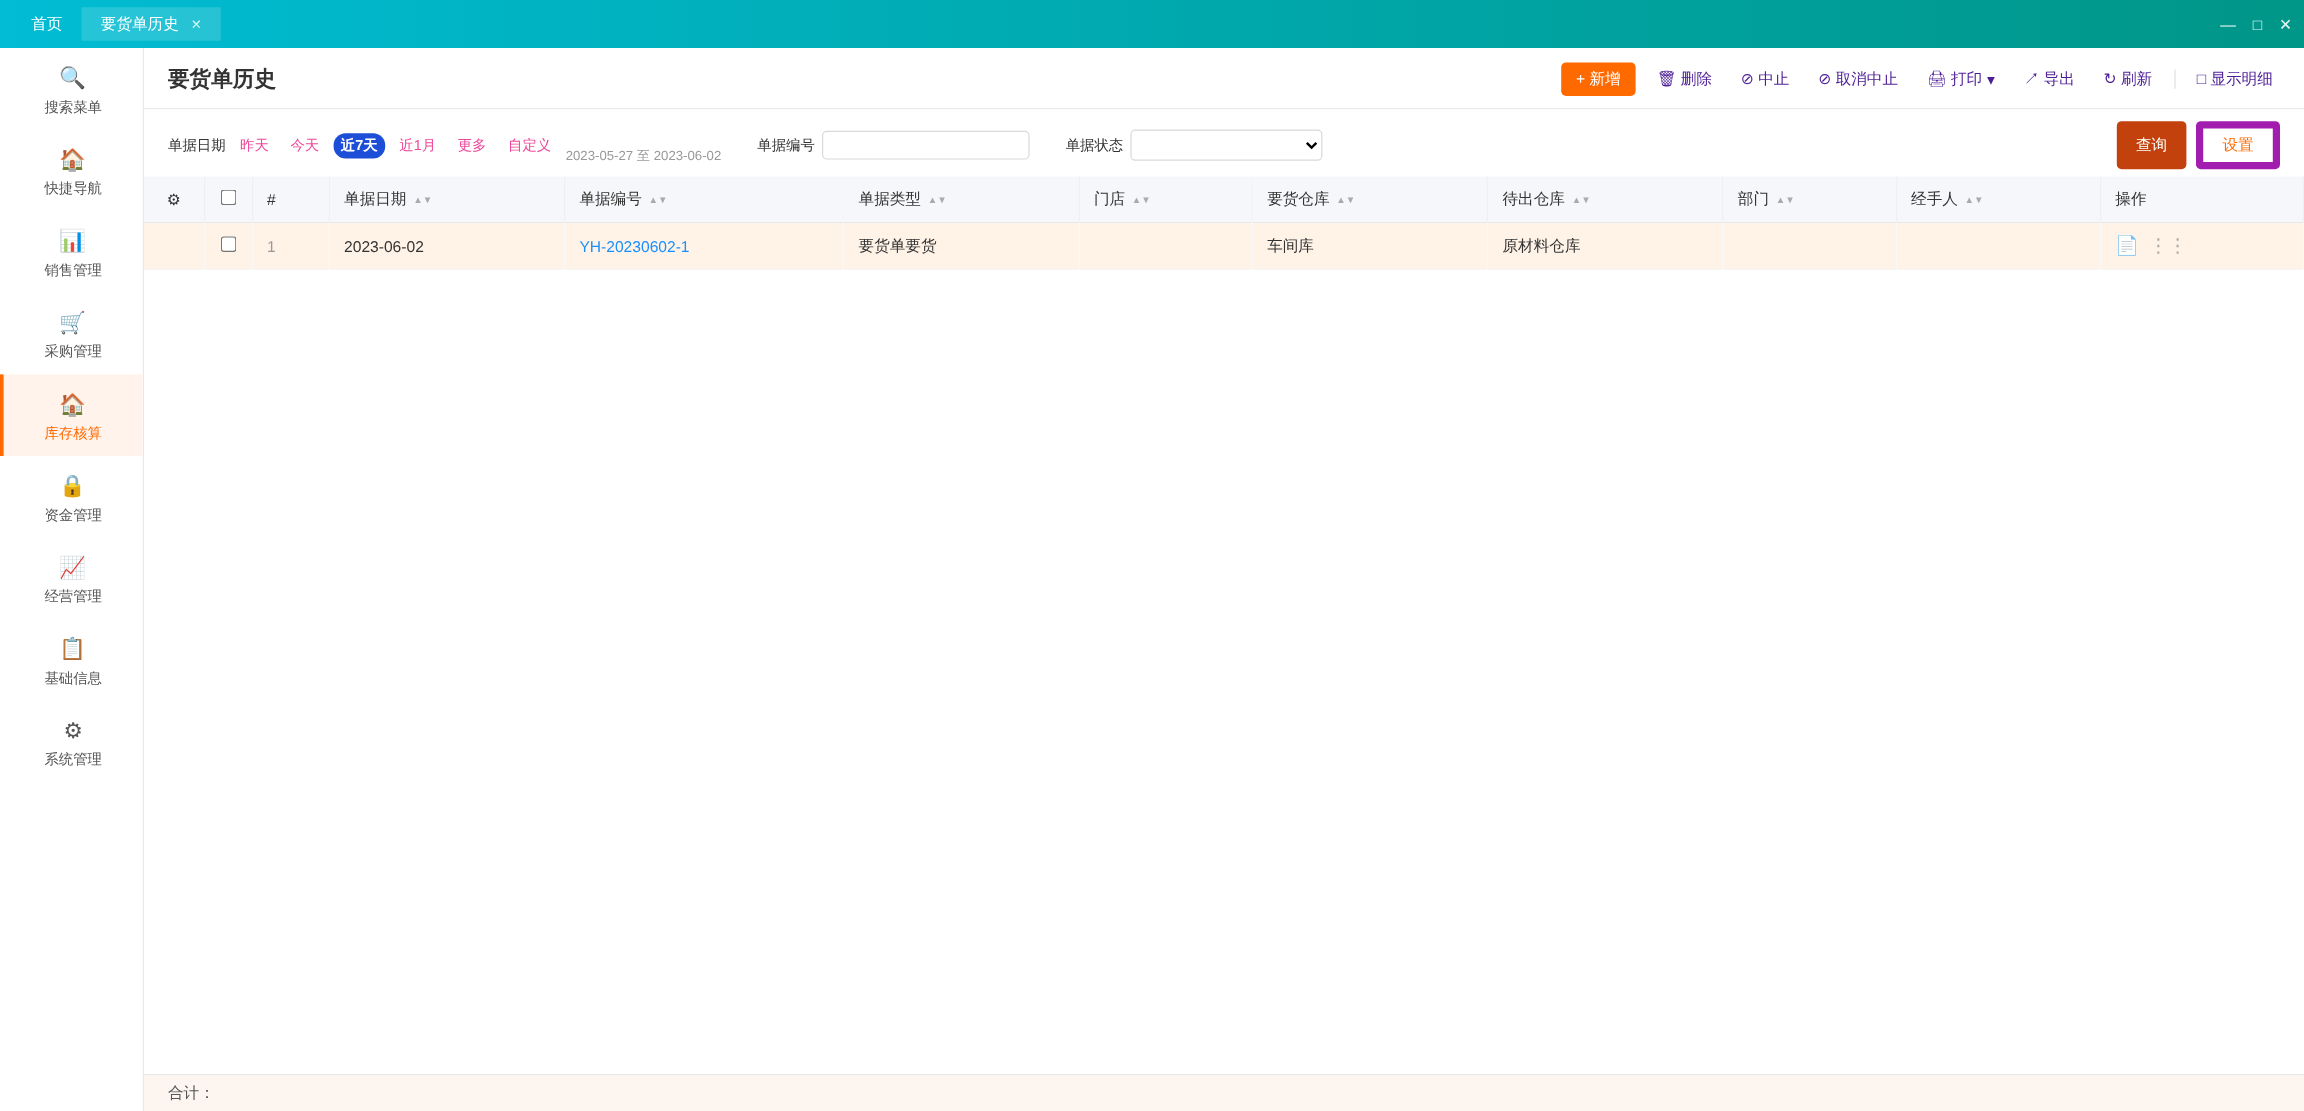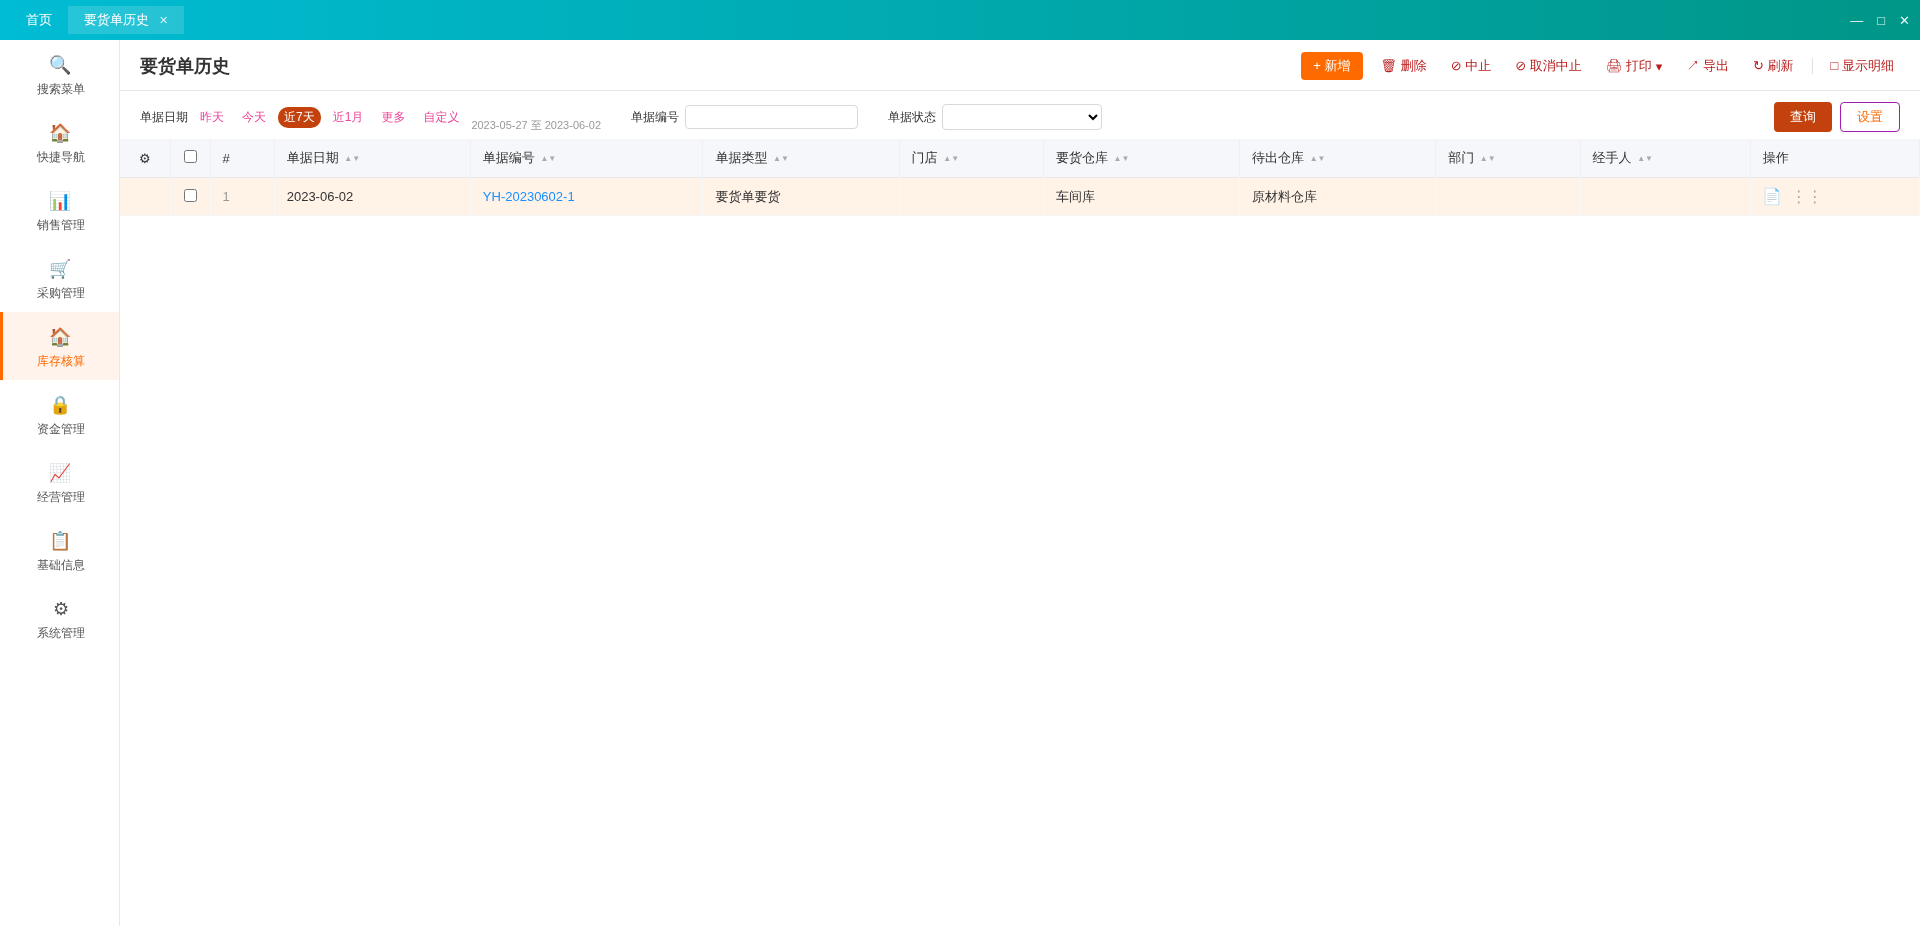--- a/index.html
+++ b/index.html
@@ -110,21 +110,21 @@
     .toolbar {
       display: flex;
       align-items: center;
       gap: 12px;
     }
     .toolbar-btn {
       display: flex;
       align-items: center;
       gap: 4px;
       cursor: pointer;
-      color: #b91c1c;
+      color: #4c1d95;
       font-size: 12px;
       padding: 4px 6px;
       border-radius: 3px;
     }
     .toolbar-btn.primary {
       background: #ff6a00;
       color: #fff;
       padding: 5px 12px;
       border-radius: 4px;
       margin-left: 42px;
@@ -138,22 +138,23 @@
     .filter-label { color: #333; font-size: 12px; white-space: nowrap; }
     .filter-options { display: flex; gap: 6px; align-items: center; flex-wrap: wrap; }
     .filter-opt {
       font-size: 12px;
       color: #ec4899;
       cursor: pointer;
       padding: 2px 6px;
       border-radius: 10px;
     }
     .filter-opt.active {
-      background: #c2410c;
+      background: #1d4ed8;
       color: #fff;
+      font-weight: bold;
     }
     .filter-date-range { font-size: 11px; color: #999; margin-top: 17px; }
     .filter-input {
       border: 1px solid #d9d9d9;
       border-radius: 4px;
       padding: 4px 8px;
       font-size: 12px;
       outline: none;
       min-width: 160px;
     }
@@ -183,21 +184,21 @@
       color: #fff;
       border: none;
       border-radius: 4px;
       padding: 5px 16px;
       font-size: 13px;
       cursor: pointer;
     }
     .action-btn.outline {
       background: #fff;
       color: #ff6a00;
-      border: 1px solid #a21caf;
+      border: 6px solid #a21caf;
     }
 
     
     .table-container {
       flex: 1;
       overflow: auto;
       background: #fff;
       margin: 0;
     }
     table {
@@ -522,16 +523,19 @@
               <div class="action-icons">
                 <span class="action-icon">📄</span>
                 <span class="action-icon">⋮⋮</span>
               </div>
             </td>
           </tr>
         </tbody>
       </table>
     </div>
 
+    <div class="bottom-bar">
+      <span class="bottom-sum-label">合计：</span>
+    </div>
 
 
   </div>
 </div>
 
 </body></html>

